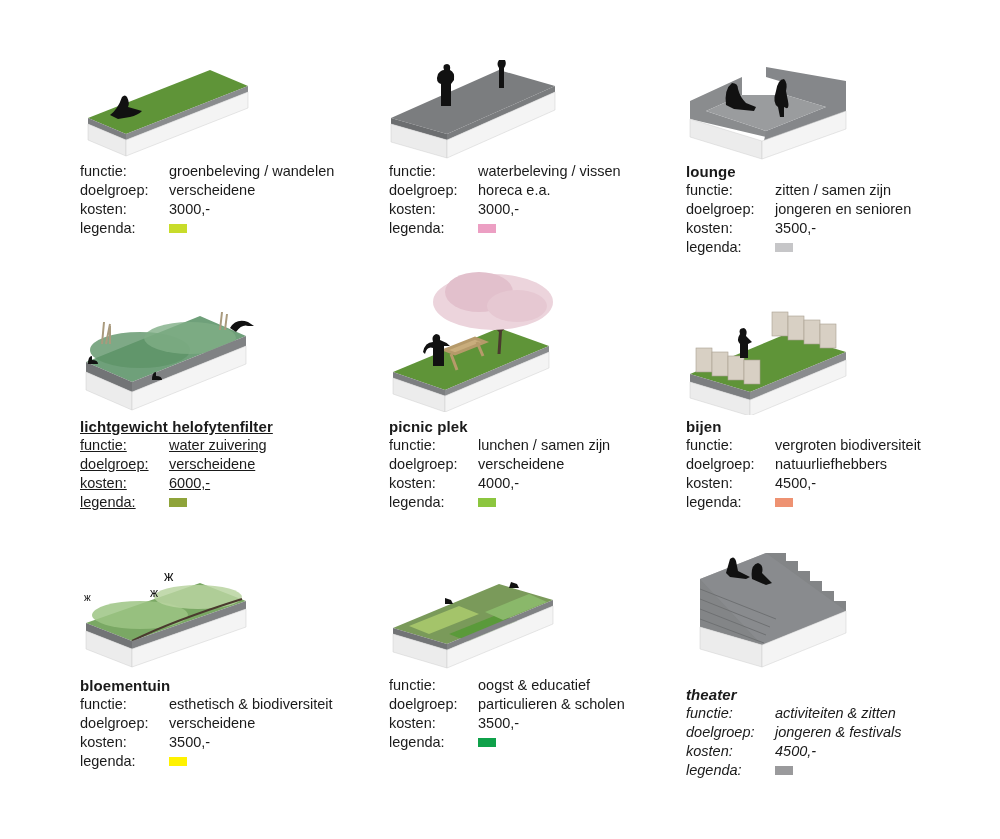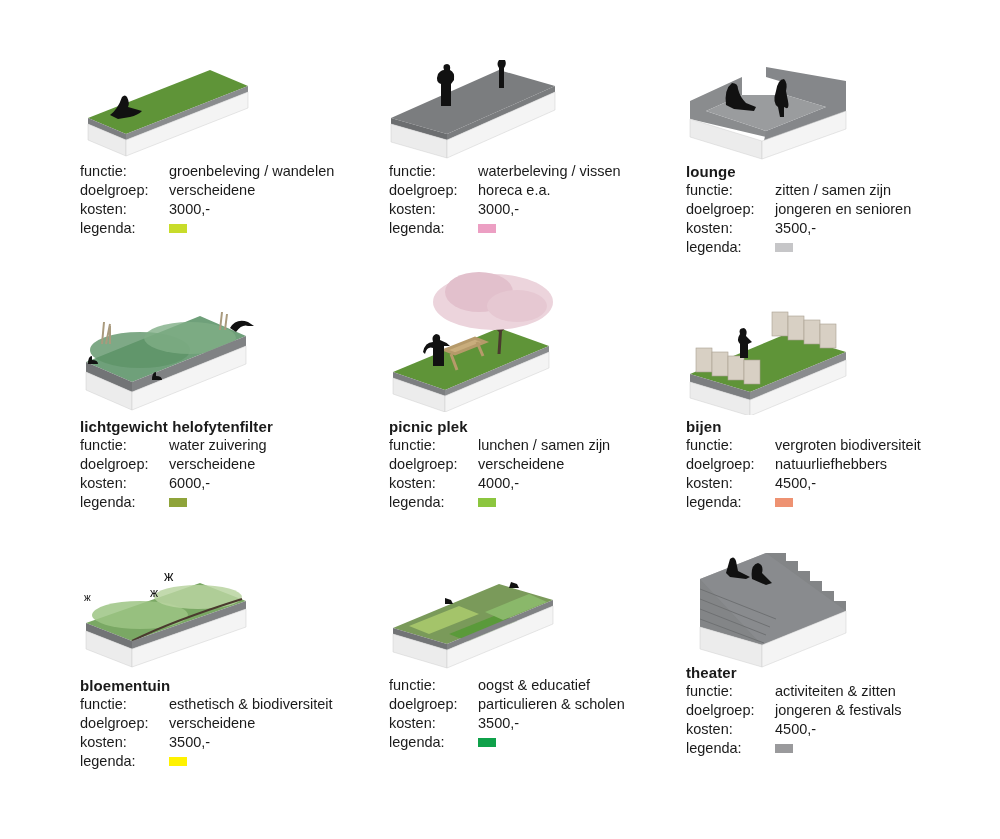--- a/index.html
+++ b/index.html
@@ -136,21 +136,21 @@
       <polygon points="52,82 166,36 166,46 52,92" fill="#808284"></polygon>
       <polygon points="6,72 52,92 52,110 6,90" fill="#ececec" stroke="#cfcfcf" stroke-width="0.5"></polygon>
       <polygon points="52,92 166,46 166,64 52,110" fill="#f4f4f4" stroke="#cfcfcf" stroke-width="0.5"></polygon>
       <path d="M22,44 l2,-22 M26,44 l4,-20 M30,44 l0,-18" stroke="#a99a7d" stroke-width="2"></path>
       <path d="M140,30 l2,-18 M145,30 l2,-16" stroke="#a99a7d" stroke-width="2"></path>
       <path d="M8,64 q0,-8 4,-8 l0,4 q6,0 6,4 z" fill="#111"></path>
       <path d="M72,80 q0,-8 4,-8 l0,4 q6,0 6,4 z" fill="#111"></path>
       <path d="M150,28 q6,-10 18,-6 l6,4 l-6,0 q-6,-2 -12,6 z" fill="#111"></path>
     </svg>
   </div>
-  <div class="info" style="top:127px;">
+  <div class="info" style="top:127px;text-decoration:underline;">
     <div class="title">lichtgewicht helofytenfilter</div>
     <div class="row">
         <span class="lbl">functie:</span>
         <span>water zuivering</span>
       </div>
     <div class="row">
         <span class="lbl">doelgroep:</span>
         <span>verscheidene</span>
       </div>
     <div class="row">
@@ -327,21 +327,21 @@
       <polygon points="14,34 80,8 160,66 76,100" fill="#8e9092" opacity="0.6"></polygon>
       <g stroke="#6e7072" stroke-width="1">
         <path d="M14,44 l76,30 M14,54 l70,28 M14,64 l66,26 M14,74 l64,24"></path>
       </g>
       <polygon points="14,82 76,100 76,122 14,104" fill="#ececec" stroke="#cfcfcf" stroke-width="0.5"></polygon>
       <polygon points="76,100 160,66 160,88 76,122" fill="#f4f4f4" stroke="#cfcfcf" stroke-width="0.5"></polygon>
       <path d="M40,28 l4,-14 q4,-4 6,2 l2,10 l12,6 l-4,2 l-16,-2 z" fill="#111"></path>
       <path d="M66,34 q-2,-14 6,-16 q6,2 4,10 l10,10 l-6,2 z" fill="#111"></path>
     </svg>
   </div>
-  <div class="info" style="top:118px;">
+  <div class="info" style="top:140px;font-style:italic;">
     <div class="title">theater</div>
     <div class="row">
         <span class="lbl">functie:</span>
         <span>activiteiten &amp; zitten</span>
       </div>
     <div class="row">
         <span class="lbl">doelgroep:</span>
         <span>jongeren &amp; festivals</span>
       </div>
     <div class="row">

